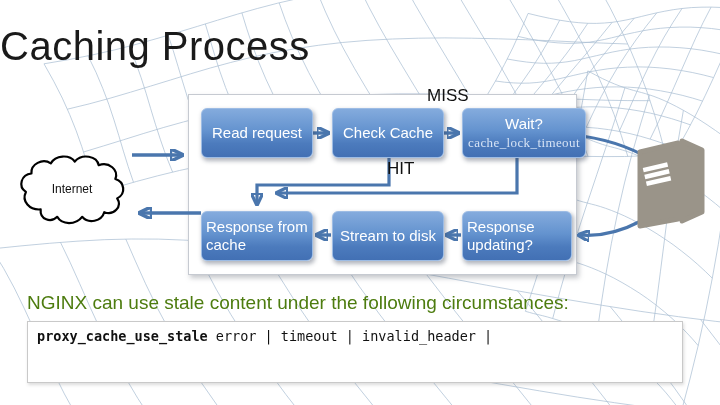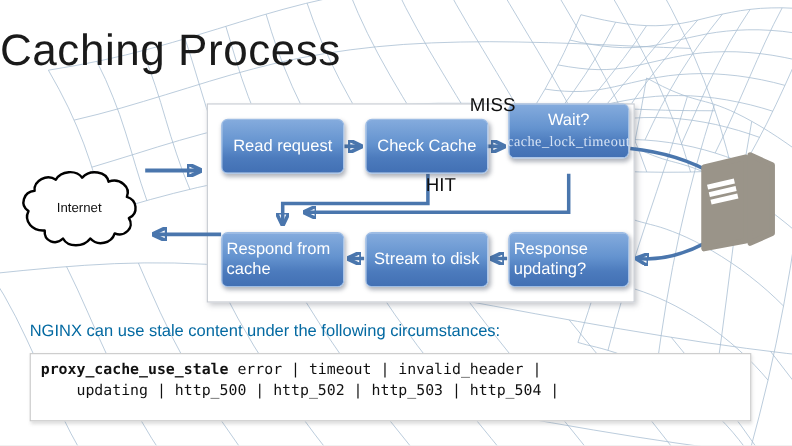--- a/index.html
+++ b/index.html
@@ -15,32 +15,32 @@
   #overlay path{fill:none;stroke:#4a76ad}
   .node{position:absolute;width:112px;height:50px;border-radius:6px;box-sizing:border-box;
         background:linear-gradient(180deg,#84abdd 0%,#6493cf 45%,#4c7bbd 72%,#4270b4 100%);
         border:1px solid #9dbce4;box-shadow:1.5px 2.5px 4px rgba(60,70,90,.4);
         color:#fff;display:flex;flex-direction:column;align-items:center;justify-content:center;
         text-align:left;font-size:15px;line-height:1.22;z-index:3;padding:2px 4px}
   .node .sub{font-family:Liberation Serif, serif;font-size:13px;
         letter-spacing:.4px;color:#d6e3f5;margin-top:1px;white-space:nowrap}
   .n-read{left:201px;top:108px}
   .n-check{left:332px;top:108px}
-  .n-wait{left:462px;top:94px;width:110px}
+  .n-wait{left:462px;top:108px;width:124px}
   .n-respond{left:201px;top:211px}
   .n-stream{left:332px;top:211px}
   .n-cacheable{left:462px;top:211px;width:110px}
   .flow-label{position:absolute;font-size:17px;color:#101010;z-index:4}
   .lbl-miss{left:427px;top:86px}
   .lbl-hit{left:387px;top:159px}
   .cloud{position:absolute;left:13px;top:152px;width:118px;height:78px;z-index:3}
   .cloud .lbl{position:absolute;left:0;top:0;width:118px;height:78px;display:flex;
         align-items:center;justify-content:center;font-size:12px;color:#111;padding-bottom:4px;box-sizing:border-box}
   .server{position:absolute;left:598px;top:128px;z-index:3}
-  .desc{position:absolute;left:27px;top:292px;margin:0;font-size:15px;color:#0369a1;z-index:2}
+  .desc{position:absolute;left:27px;top:292px;margin:0;font-size:19px;color:#4d7c0f;z-index:2}
   .codebox{position:absolute;left:27px;top:321px;width:656px;height:62px;background:#fff;
         border:1px solid #c9c9c9;box-shadow:1px 2px 3px rgba(120,120,120,.25);z-index:2;
         font-family:"DejaVu Sans Mono","Liberation Mono",monospace;font-size:13.5px;
         line-height:19px;padding:5px 0 0 9px;box-sizing:border-box;color:#111}
   .code-line{white-space:pre}
   .code-line .b{font-weight:bold}
 </style>
 </head>
 <body>
 
@@ -133,21 +133,21 @@
     <span>Read request</span>
   </div>
   <div class="node n-check">
     <span>Check Cache</span>
   </div>
   <div class="node n-wait">
     <span>Wait?</span>
     <span class="sub">cache_lock_timeout</span>
   </div>
   <div class="node n-respond">
-    <span>Respond from cache</span>
+    <span>Response from cache</span>
   </div>
   <div class="node n-stream">
     <span>Stream to disk</span>
   </div>
   <div class="node n-cacheable">
     <span>Response updating?</span>
   </div>
 
   <span class="flow-label lbl-miss">MISS</span>
   <span class="flow-label lbl-hit">HIT</span>
@@ -166,16 +166,15 @@
       <rect x="46" y="37" width="25" height="4.6"></rect>
       <rect x="46" y="44" width="25" height="4.6"></rect>
       <rect x="46" y="51" width="25" height="4.6"></rect>
     </g>
   </svg>
 
   <p class="desc">NGINX can use stale content under the following circumstances:</p>
 
   <div class="codebox">
     <div class="code-line"><span class="b">proxy_cache_use_stale</span><span> error | timeout | invalid_header |</span></div>
-    <div class="code-line">    updating | http_500 | http_502 | http_503 | http_504 |</div>
   </div>
 
 </div>
 
 </body></html>

